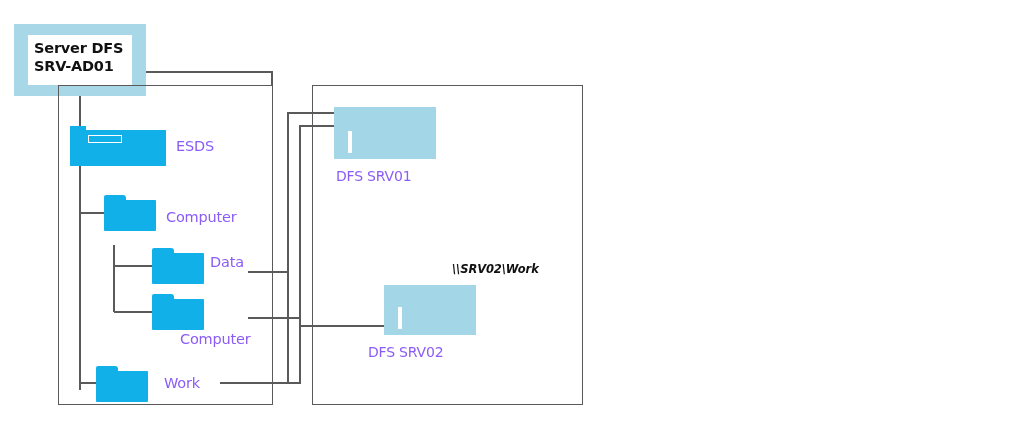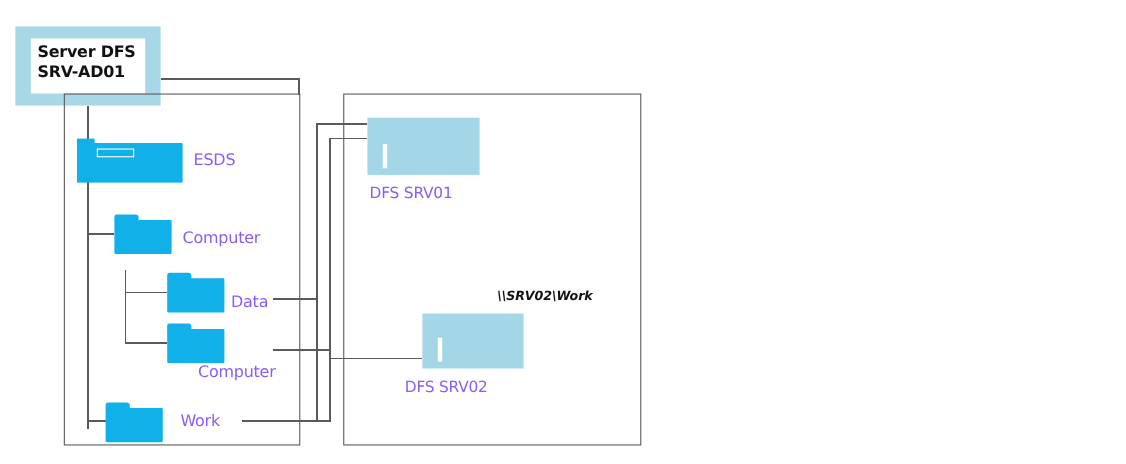--- a/index.html
+++ b/index.html
@@ -130,21 +130,21 @@
     position: absolute;
     font-size: 11.5px;
     font-weight: bold;
     color: #111111;
     line-height: 1.32;
     white-space: nowrap;
     letter-spacing: -0.1px;
   }
   #lbl-esds      { left: 176px; top: 138px; }
   #lbl-computer  { left: 166px; top: 209px; }
-  #lbl-data      { left: 210px; top: 267px; }
+  #lbl-data      { left: 210px; top: 254px; }
   #lbl-resources { left: 180px; top: 331px; }
   #lbl-work      { left: 164px; top: 375px; text-align: right; }
   #lbl-srv01     { left: 336px; top: 168px; }
   #lbl-srv02     { left: 368px; top: 344px; }
   #paths-srv01   { left: 452px; top: 108px; }
   #paths-srv02   { left: 452px; top: 262px; font-style: italic; }
 </style>
 </head>
 <body>
 

